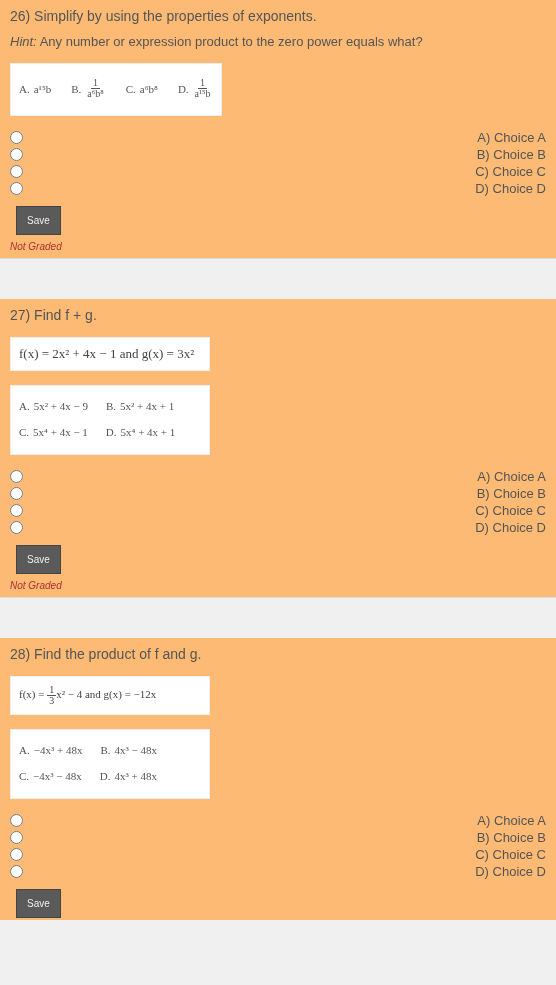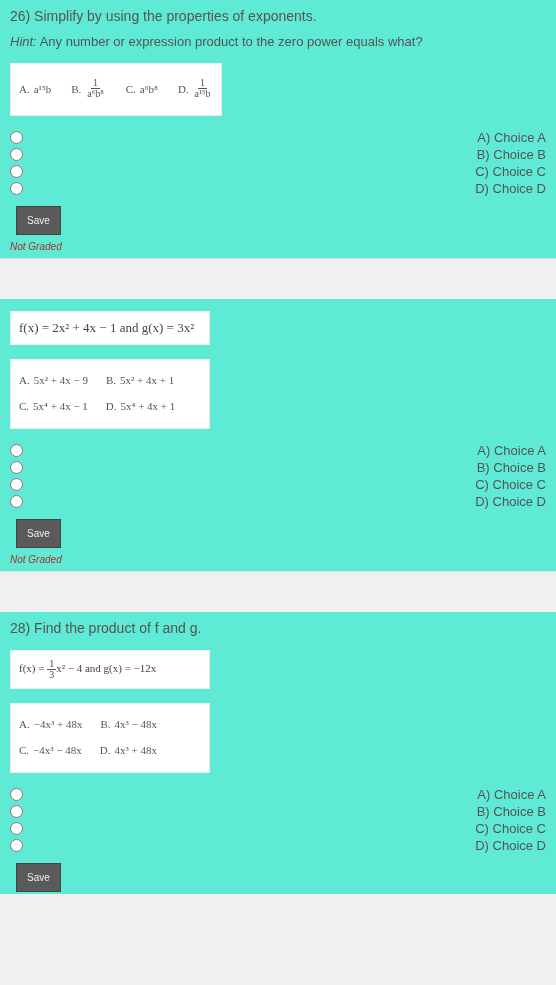--- a/index.html
+++ b/index.html
@@ -4,21 +4,21 @@
 <style>
   * { box-sizing: border-box; margin: 0; padding: 0; }
   body {
     font-family: Verdana, Geneva, sans-serif;
     background: #f0f0f0;
     width: 556px;
     color: #444;
     font-size: 13px;
   }
   .question-block {
-    background: #5eead4;
+    background: #fdba74;
     padding: 8px 10px 0 10px;
     border-bottom: 1px solid #ddd;
     margin-bottom: 40px;
   }
   .q-title {
     color: #555;
     font-size: 14px;
     margin-bottom: 10px;
   }
   .hint {
@@ -124,20 +124,23 @@
     <label class="radio-item">
         <input type="radio" name="q26" style="">
         <span>D) Choice D</span>
       </label>
   </div>
   <button class="save-btn">Save</button>
   <div class="not-graded">Not Graded</div>
 </div>
 
 <div class="question-block">
+  <div class="q-title">
+    <span>27) Find f + g.</span>
+  </div>
   <div class="math-box serif math-first" style="font-size:13px;">
     <span>f(x) = 2x² + 4x − 1 and g(x) = 3x²</span>
   </div><br>
   <div class="math-box serif" style="font-size:11px;">
     <div class="options-row" style="gap:18px;">
       <span class="opt-cell">
         <span>A.</span>
         <span>5x² + 4x − 9</span>
       </span>
       <span class="opt-cell">

